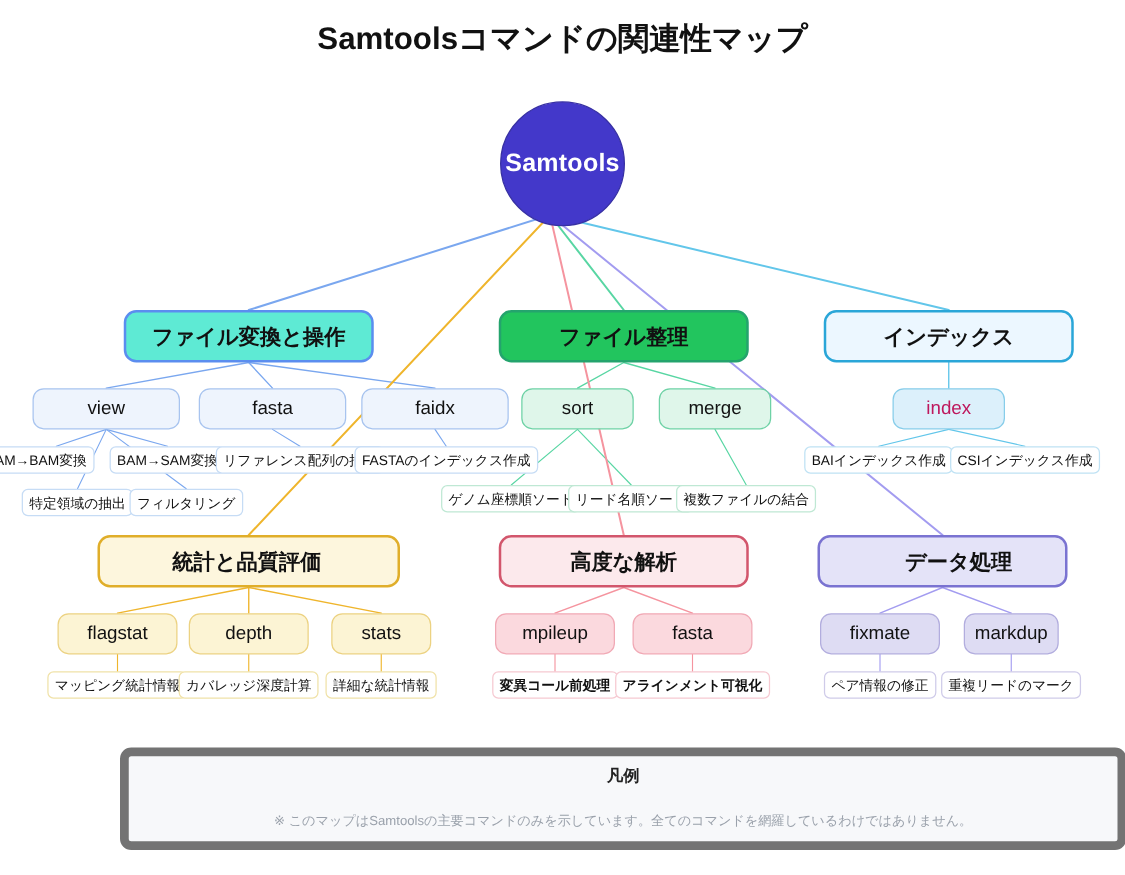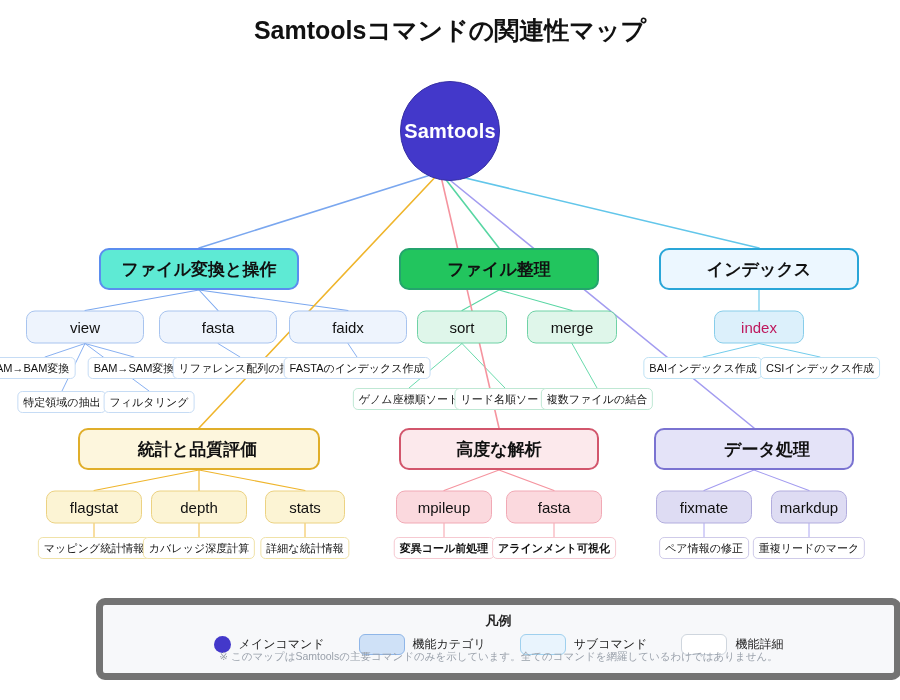--- a/index.html
+++ b/index.html
@@ -273,34 +273,16 @@
       <div class="node sub s-violet" style="left: 809px; top: 507px; width: 76px;">
         <span>markdup</span>
       </div>
       <div class="node leaf l-violet" style="left: 809px; top: 548px;">
         <span>重複リードのマーク</span>
       </div>
     </div>
 
   <div id="legend">
     <div id="legend-title">凡例</div>
-    <div id="legend-items">
-        <div class="leg-item">
-          <span class="leg-swatch circle"></span>
-          <span>メインコマンド</span>
-        </div>
-        <div class="leg-item">
-          <span class="leg-swatch box cat-sw"></span>
-          <span>機能カテゴリ</span>
-        </div>
-        <div class="leg-item">
-          <span class="leg-swatch box sub-sw"></span>
-          <span>サブコマンド</span>
-        </div>
-        <div class="leg-item">
-          <span class="leg-swatch box leaf-sw"></span>
-          <span>機能詳細</span>
-        </div>
-      </div>
     <div id="legend-note">※ このマップはSamtoolsの主要コマンドのみを示しています。全てのコマンドを網羅しているわけではありません。</div>
   </div>
 
 </div>
 
 </body></html>

